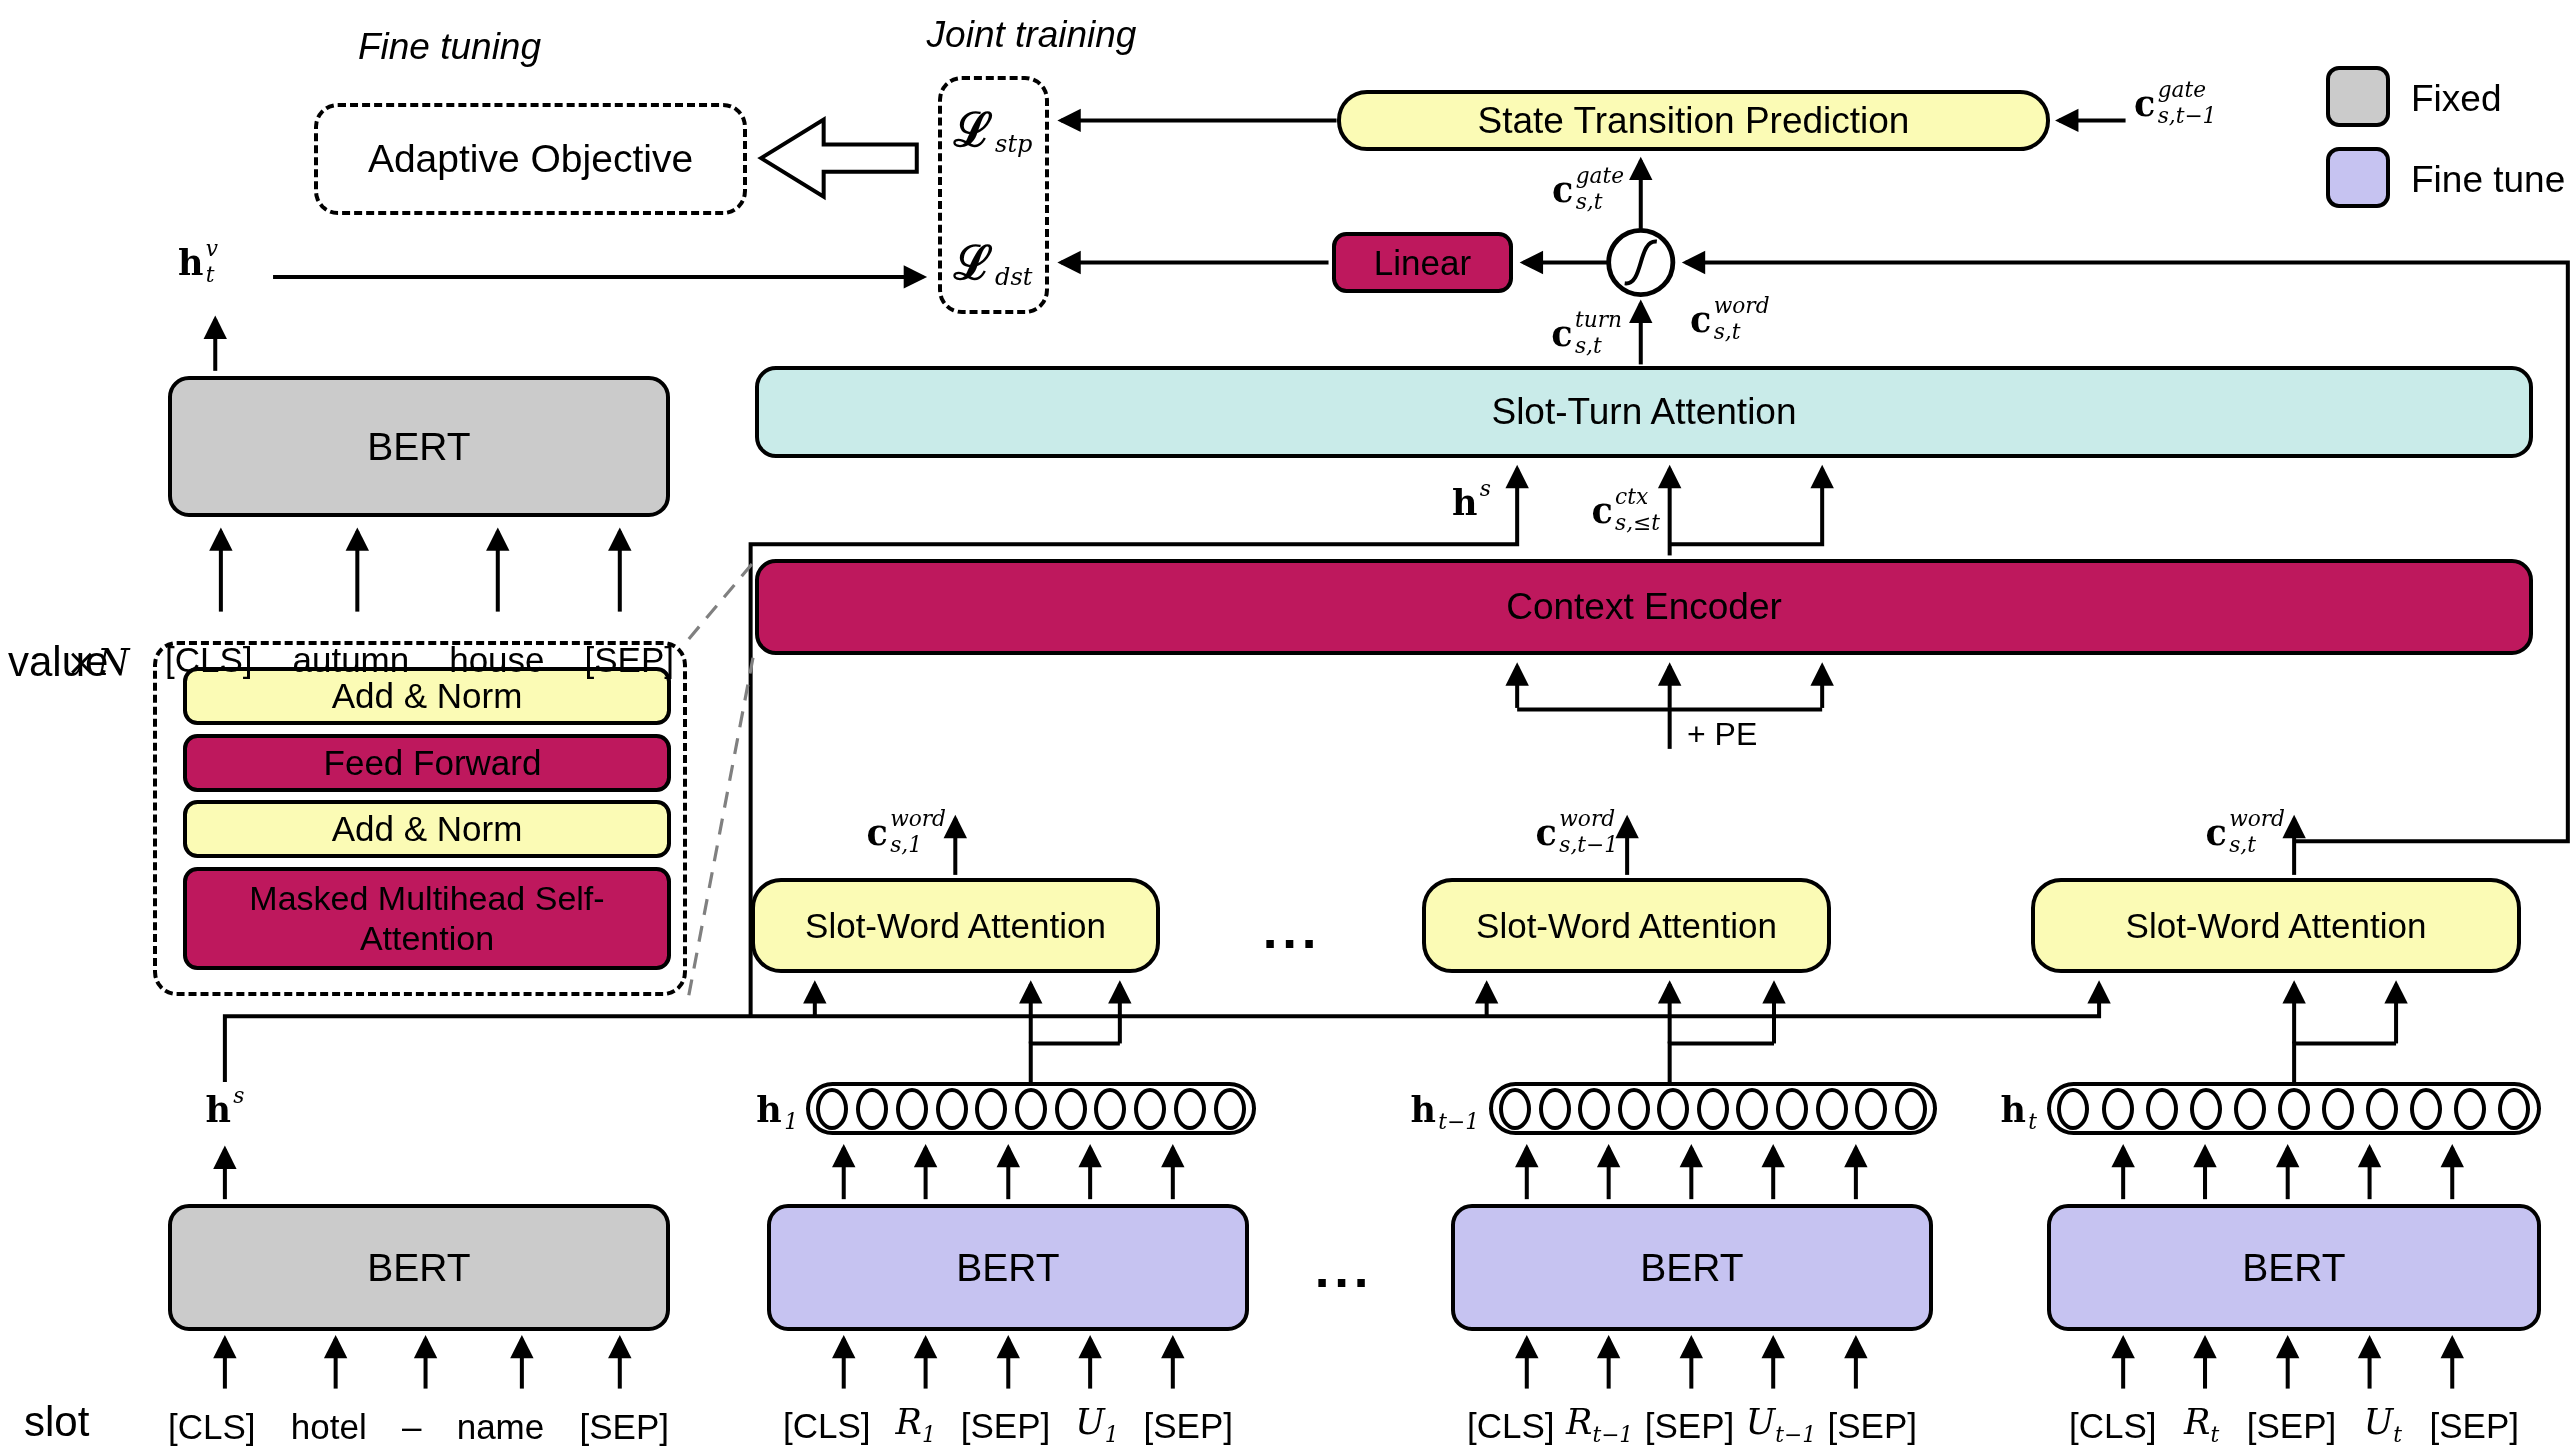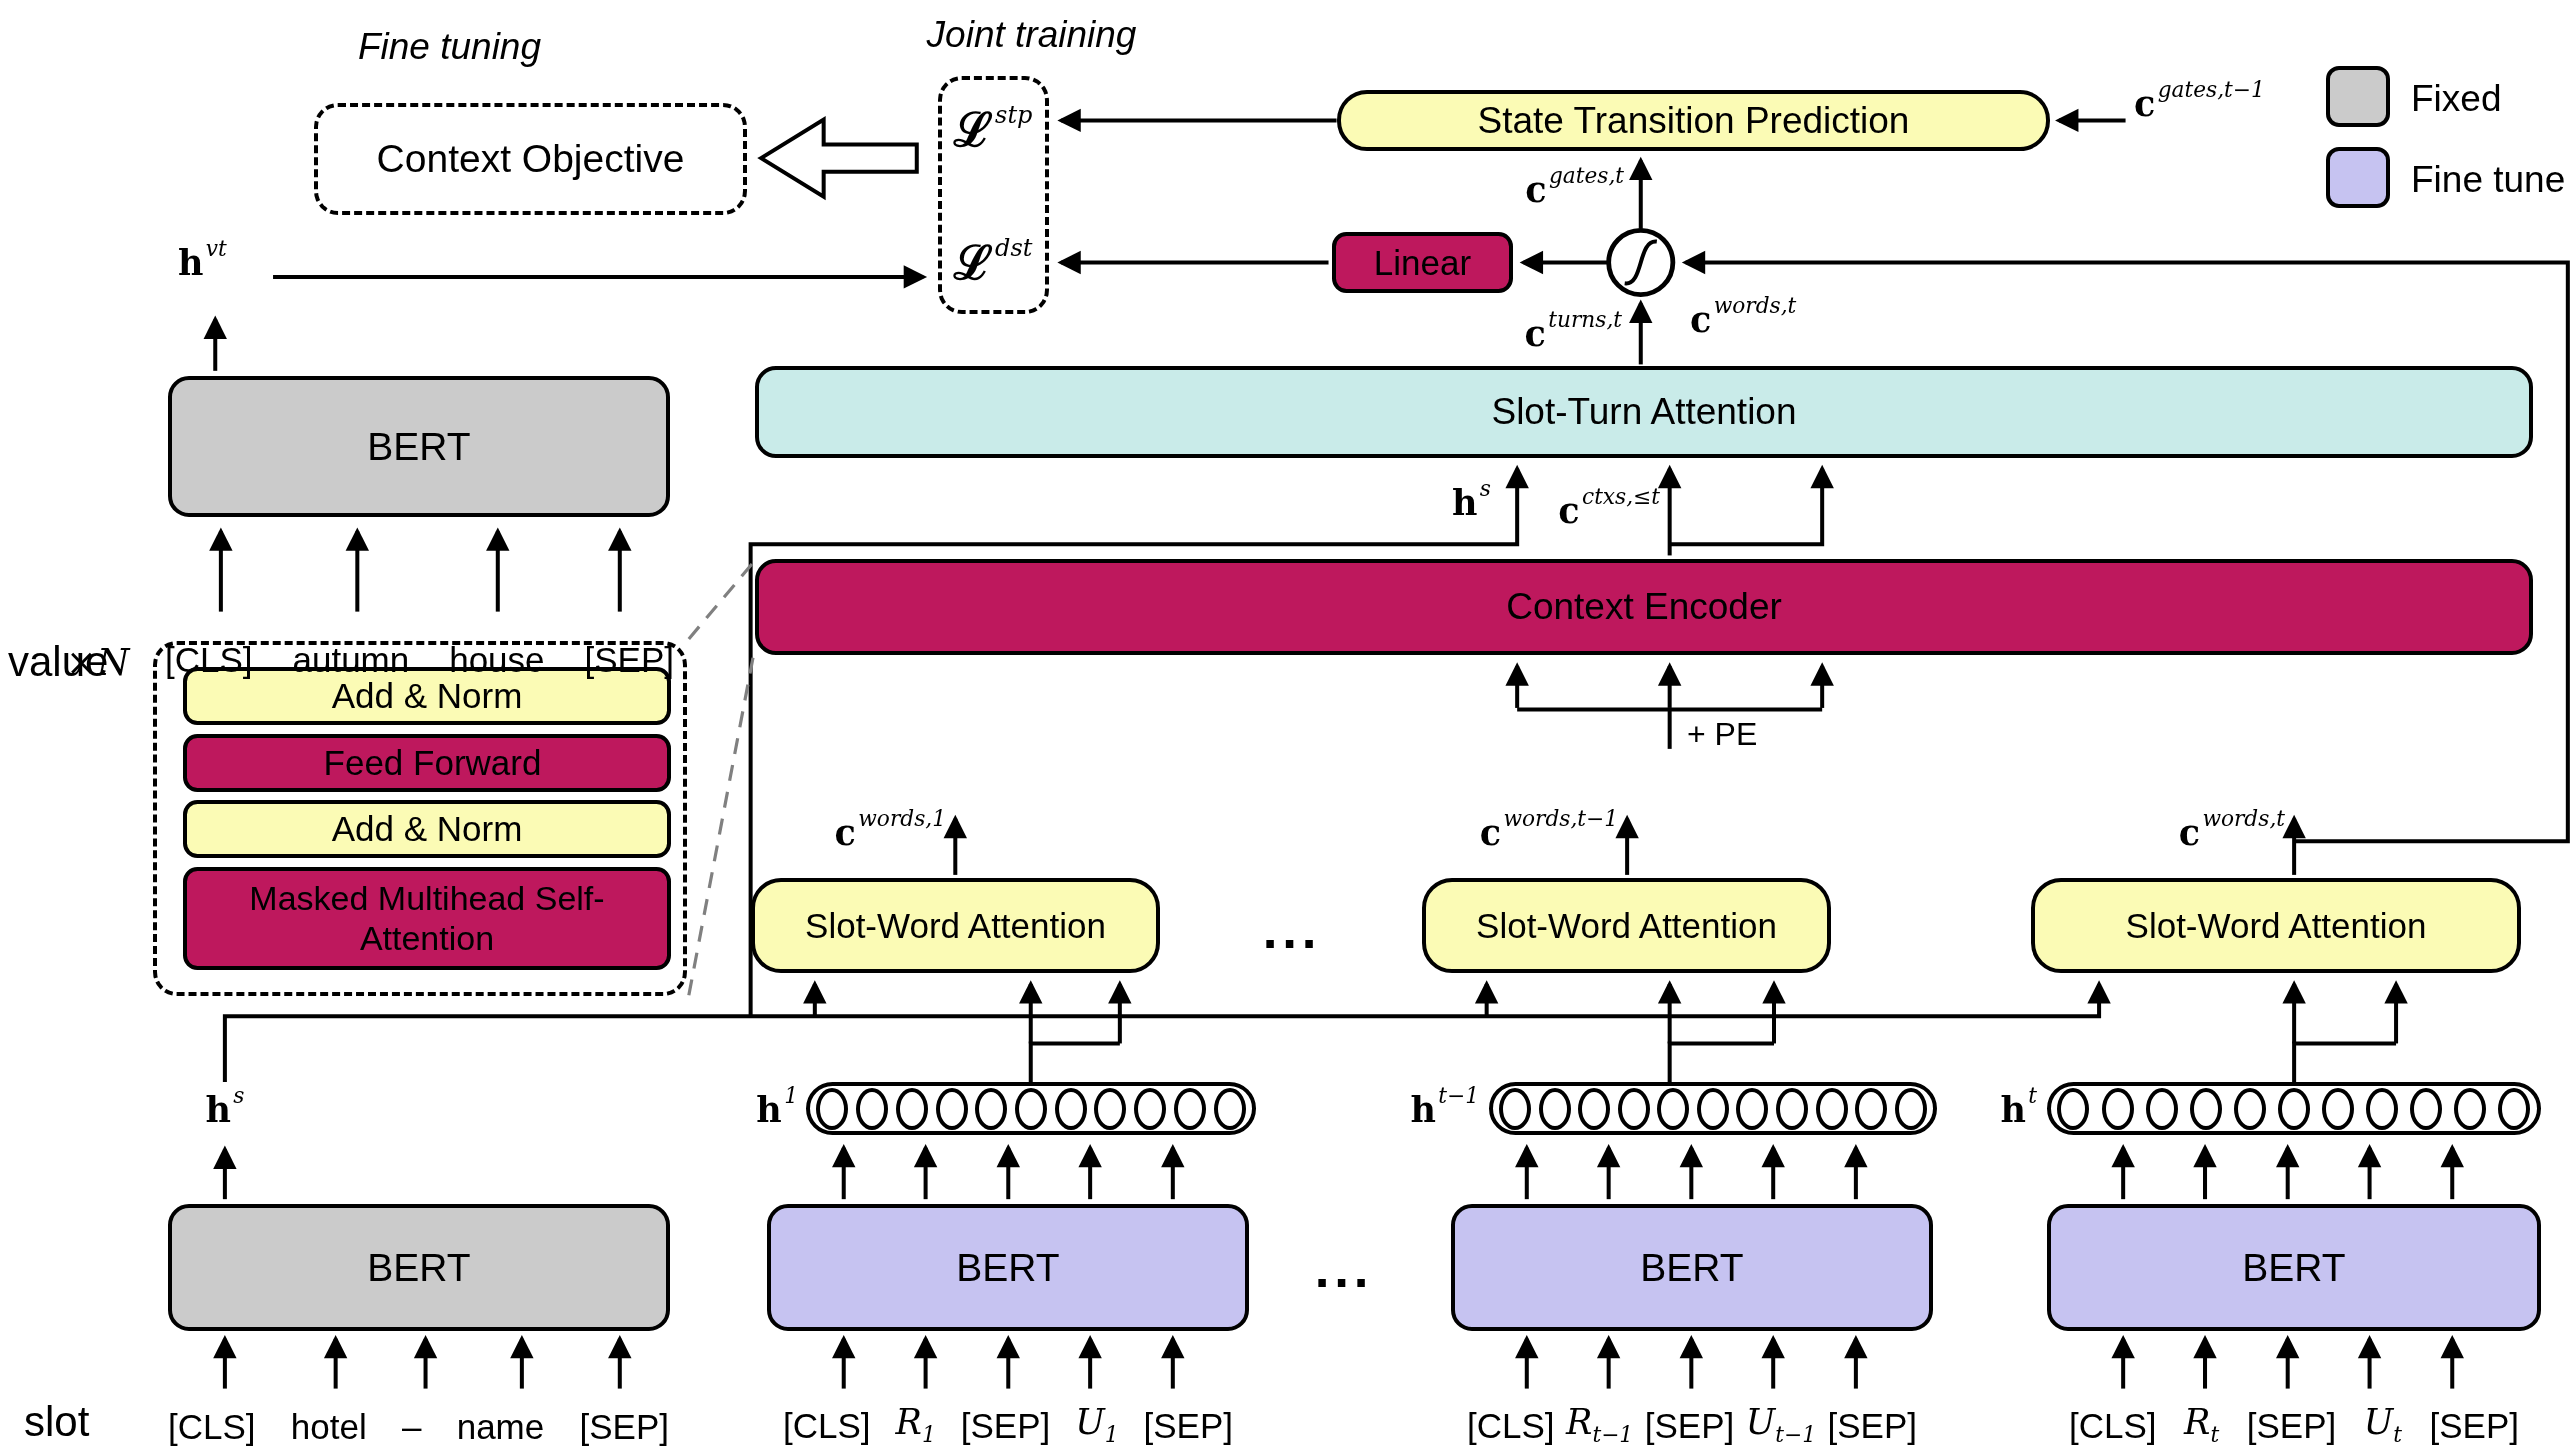--- a/index.html
+++ b/index.html
@@ -15,21 +15,21 @@
   .f44{font-size:35px}.f46{font-size:37px}.f48{font-size:39px}
   .dashedbox{position:absolute;box-sizing:border-box;border:4.8px dashed #000;border-radius:24px;
        display:flex;align-items:center;justify-content:center;z-index:2;}
   .lab{position:absolute;z-index:3;white-space:nowrap;}
   .italic{font-style:italic}
   .center{display:flex;align-items:center;justify-content:center;text-align:center}
   .math{position:absolute;z-index:3;font-family:"DejaVu Serif",serif;font-weight:bold;
         font-size:35px;display:flex;align-items:center;white-space:nowrap;line-height:1;}
   .math.rt{justify-content:flex-end}
   .math.ctr{justify-content:center}
-  .ss{display:inline-flex;flex-direction:row;justify-content:space-between;height:48px;
+  .ss{display:inline-flex;flex-direction:column;justify-content:space-between;height:48px;
       font-weight:normal;font-style:italic;font-size:21.7px;margin-left:2.4px;line-height:1;}
   .ss .sup:empty,.ss .sub:empty{visibility:hidden}
   .loss{font-size:47px;font-family:"DejaVu Serif",serif;font-weight:bold;}
   .loss .ss{height:53px;font-size:24px}
   .tokens{position:absolute;z-index:3;display:flex;justify-content:space-between;
           align-items:flex-end;font-size:35px;font-family:"Liberation Sans",sans-serif;}
   .mtok{font-family:"DejaVu Serif",serif;font-style:italic;}
   .mtok sub{font-size:0.62em;line-height:1;font-style:italic;}
   .circrow{position:absolute;z-index:2;box-sizing:border-box;border:4px solid #000;border-radius:27px;
            background:#fff;display:flex;align-items:center;justify-content:space-between;padding:3.2px 6.4px;}
@@ -160,21 +160,21 @@
     <g>
       <circle cx="2044" cy="327" r="40" fill="#fff" stroke="#000" stroke-width="6"></circle>
       <path d="M2024,353 C2048,356 2040,298 2064,301" fill="none" stroke="#000" stroke-width="5"></path>
     </g>
   </svg>
 
   <div class="lab italic f46 center" style="left:305px;top:22.5px;width:289px;height:48px;">Fine tuning</div>
   <div class="lab italic f46 center" style="left:887px;top:11.2px;width:289px;height:48px;">Joint training</div>
 
   <div class="dashedbox f48" style="left:314px;top:103px;width:433px;height:112px;">
-    <span>Context Objective</span>
+    <span>Adaptive Objective</span>
   </div>
 
   <div class="dashedbox" style="left:938px;top:76px;width:111px;height:238px;"></div>
   <div class="math ctr loss" style="left:947px;top:93px;width:92px;height:72px;">
     <span>ℒ</span>
     <span class="ss">
         <span class="sup"></span>
         <span class="sub">stp</span>
       </span>
   </div>

